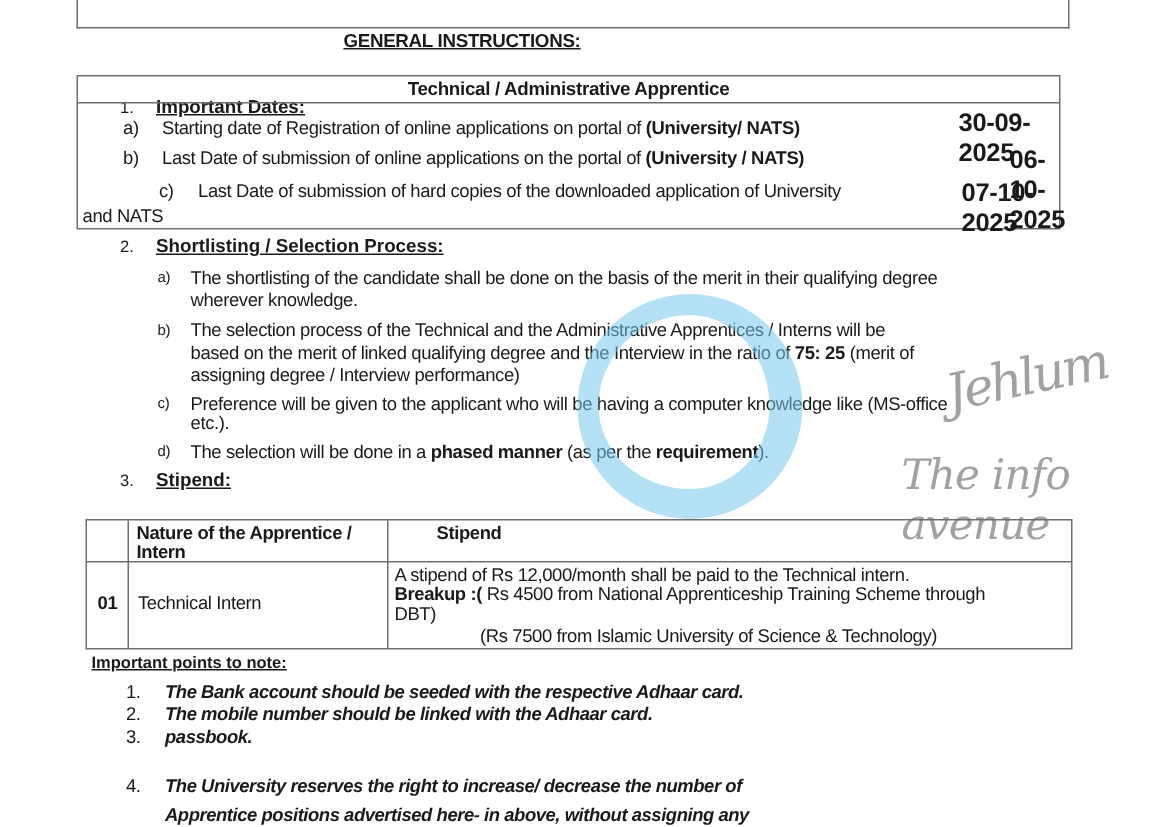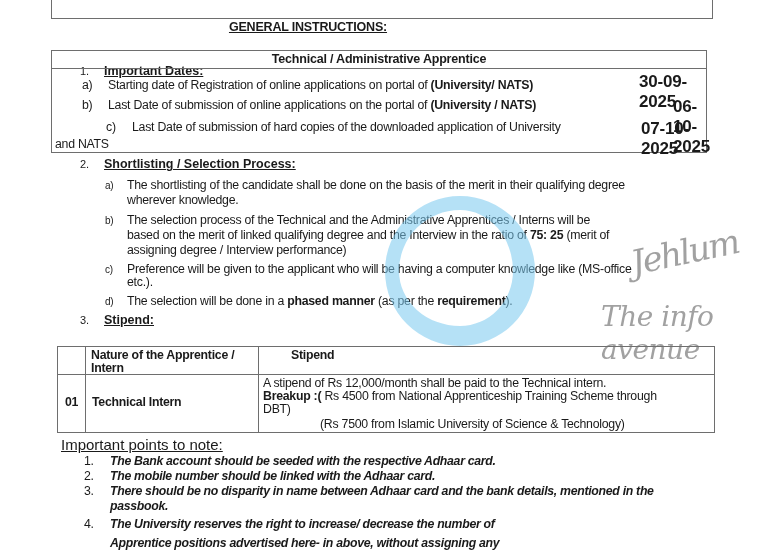--- a/index.html
+++ b/index.html
@@ -37,21 +37,21 @@
   .item { position: absolute; font-size: 12.3px; letter-spacing: -0.25px; line-height: 15px; }
   .item .mk { position: absolute; left: -22px; font-size: 10px; }
   .stipend-table {
     left: 57px; top: 346px; width: 658px; height: 87px;
     border: 1px solid #6e6e6e; box-sizing: border-box;
   }
   .st-vline { position: absolute; top: 0; bottom: 0; width: 1px; background: #6e6e6e; }
   .st-hline { position: absolute; left: 0; right: 0; top: 27px; height: 1px; background: #6e6e6e; }
   .st-cell { position: absolute; font-size: 12.3px; letter-spacing: -0.25px; line-height: 13px; }
   .notes-head {
-    left: 61px; top: 436px; font-size: 15px; font-weight: normal; text-decoration: underline;
+    left: 61px; top: 436px; font-size: 11px; font-weight: bold; text-decoration: underline;
   }
   .note { position: absolute; left: 110px; font-size: 12.3px; font-style: italic; font-weight: bold; letter-spacing: -0.3px; line-height: 15px; }
   .note .mk { position: absolute; left: -26px; font-style: normal; font-weight: normal; }
   .wm-circle {
     left: 385px; top: 196px; width: 150px; height: 150px; border-radius: 50%;
     border: 14px solid rgba(120, 200, 238, 0.55); box-sizing: border-box;
     border-right-width: 22px; border-bottom-width: 20px;
     pointer-events: none;
   }
   .wm-script {
@@ -124,41 +124,40 @@
 
 <div class="abs stipend-table">
   <div class="st-vline" style="left:27px;"></div>
   <div class="st-vline" style="left:200px;"></div>
   <div class="st-hline"></div>
 
   <div class="st-cell" style="left:33px; top:2px; width:165px; font-weight:bold;">Nature of the Apprentice / Intern</div>
   <div class="st-cell" style="left:205px; top:2px; font-weight:bold;margin-left:28px;">Stipend</div>
 
   <div class="st-cell" style="left:7px; top:49px; font-weight:bold;">01</div>
-  <div class="st-cell" style="left:34px; top:49px; font-weight:bold;">Technical Intern</div>
+  <div class="st-cell" style="left:34px; top:49px; font-weight:normal;">Technical Intern</div>
 
   <div class="st-cell" style="left:205px; top:30px;">A stipend of Rs 12,000/month shall be paid to the Technical intern.</div>
   <div class="st-cell" style="left:205px; top:43px; white-space:nowrap;"><b>Breakup :(</b><span> Rs 4500 from National Apprenticeship Training Scheme through</span></div>
   <div class="st-cell" style="left:205px; top:56px;">DBT)</div>
   <div class="st-cell" style="left:262px; top:71px;">(Rs 7500 from Islamic University of Science &amp; Technology)</div>
 </div>
 
 <div class="abs notes-head">Important points to note:</div>
 
 <div class="note" style="top:454px;">
   <span class="mk">1.</span>
   <div>The Bank account should be seeded with the respective Adhaar card.</div>
 </div>
 <div class="note" style="top:469px;">
   <span class="mk">2.</span>
   <div>The mobile number should be linked with the Adhaar card.</div>
 </div>
 <div class="note" style="top:484px;">
   <span class="mk">3.</span>
-  <div>There should be no disparity in name between Adhaar card and the bank details, mentioned in the</div>
   <div>passbook.</div>
 </div>
 <div class="note" style="top:515px; line-height:19px;">
   <span class="mk">4.</span>
   <div>The University reserves the right to increase/ decrease the number of</div>
   <div>Apprentice positions advertised here- in above, without assigning any</div>
 </div>
 
 <div class="abs wm-circle"></div>
 <div class="abs wm-script" style="left:630px; top:232px; font-size:34px; transform:rotate(-12deg); letter-spacing:-2px;">Jehlum</div>

